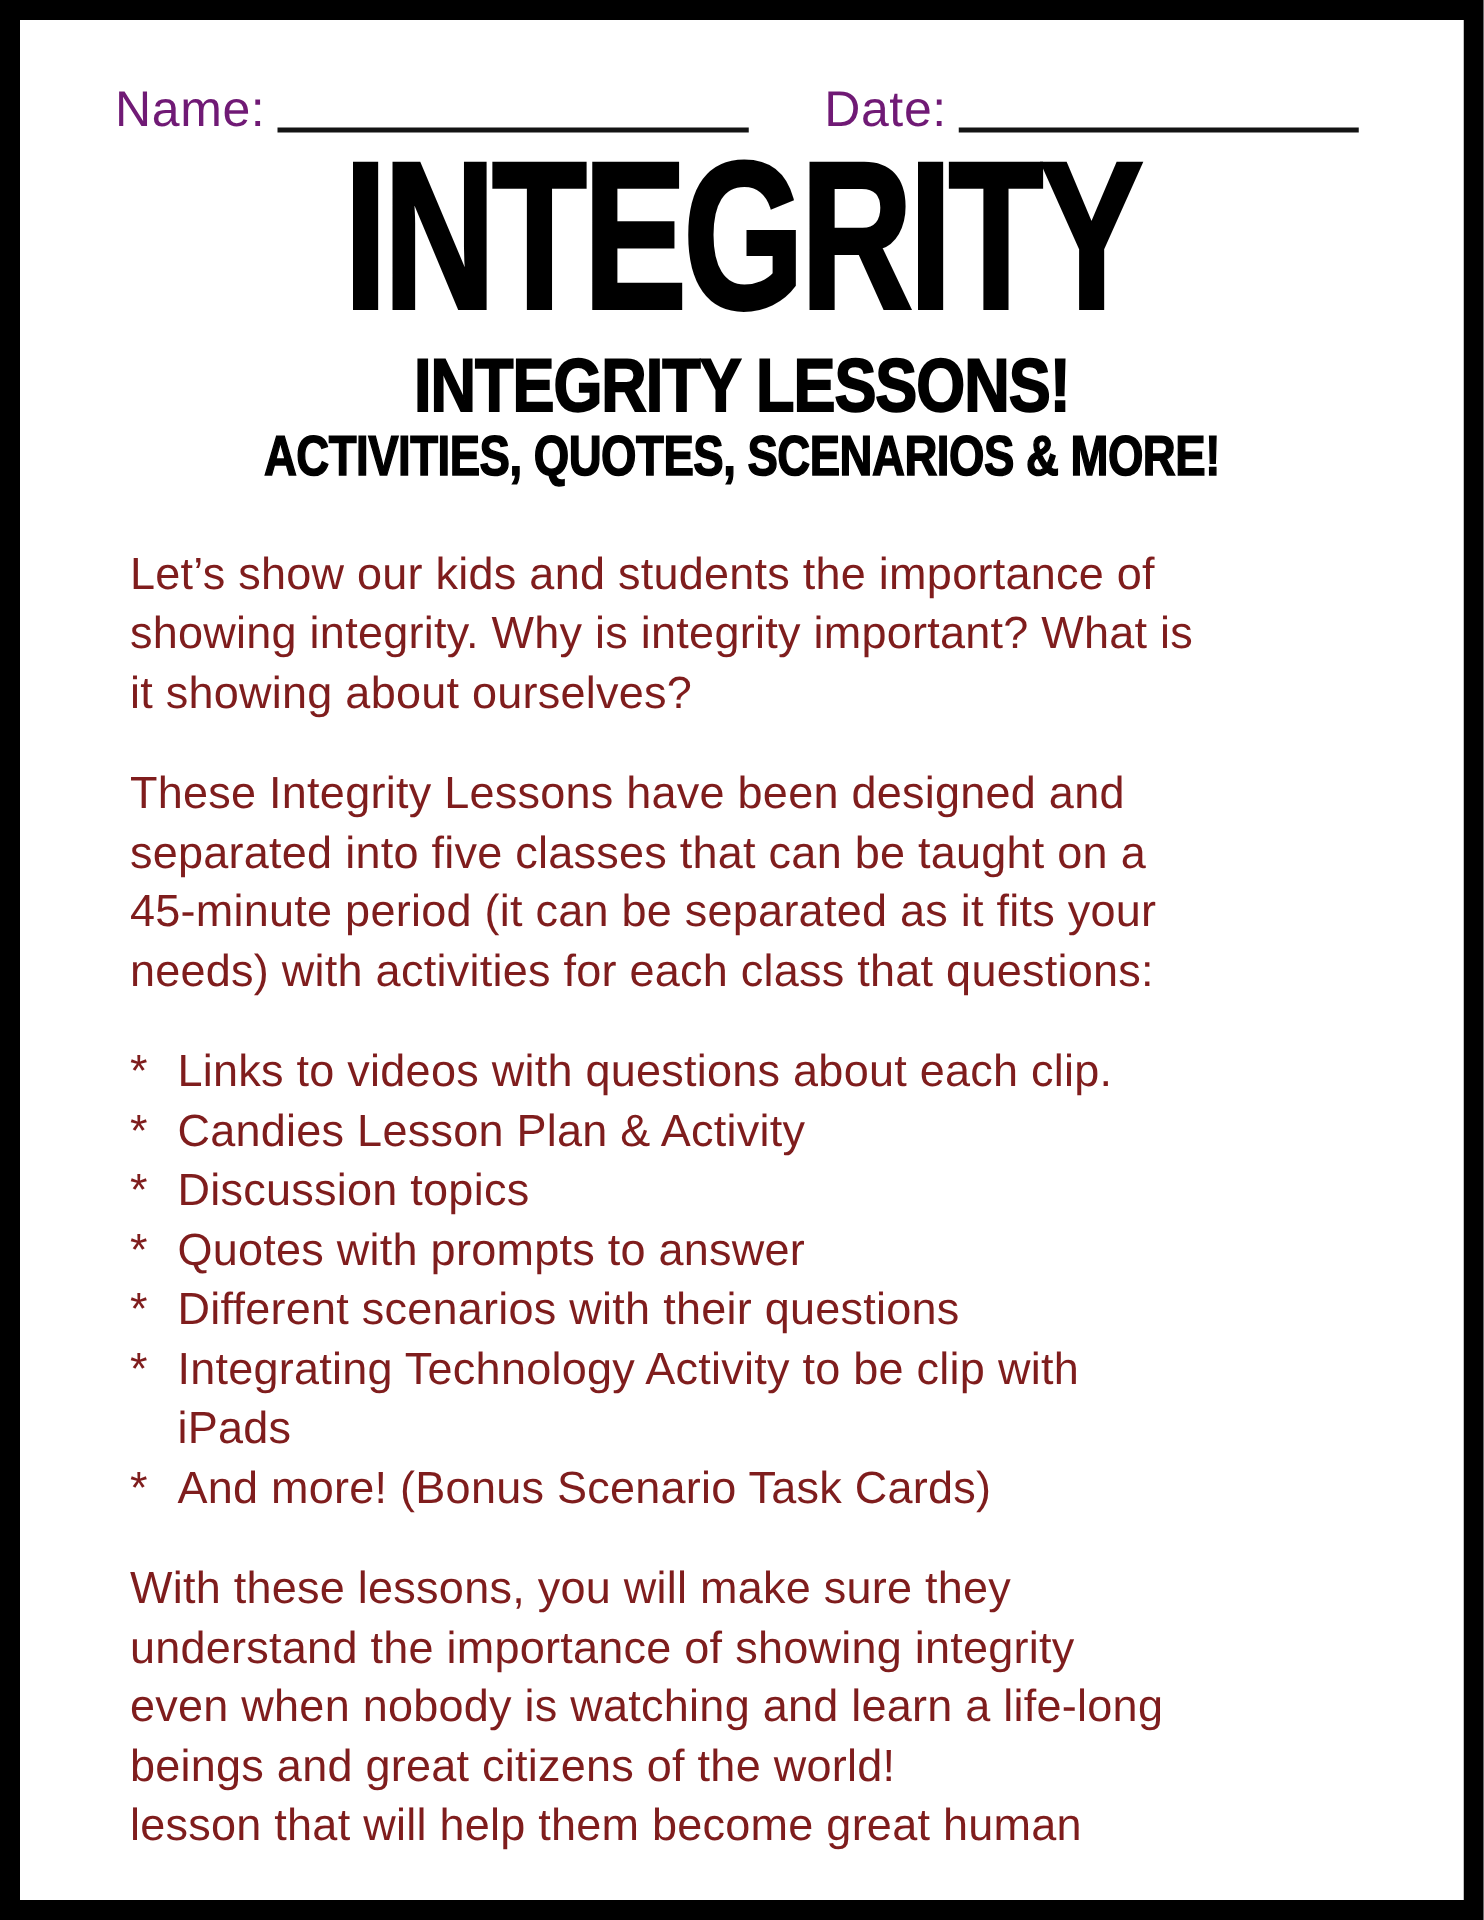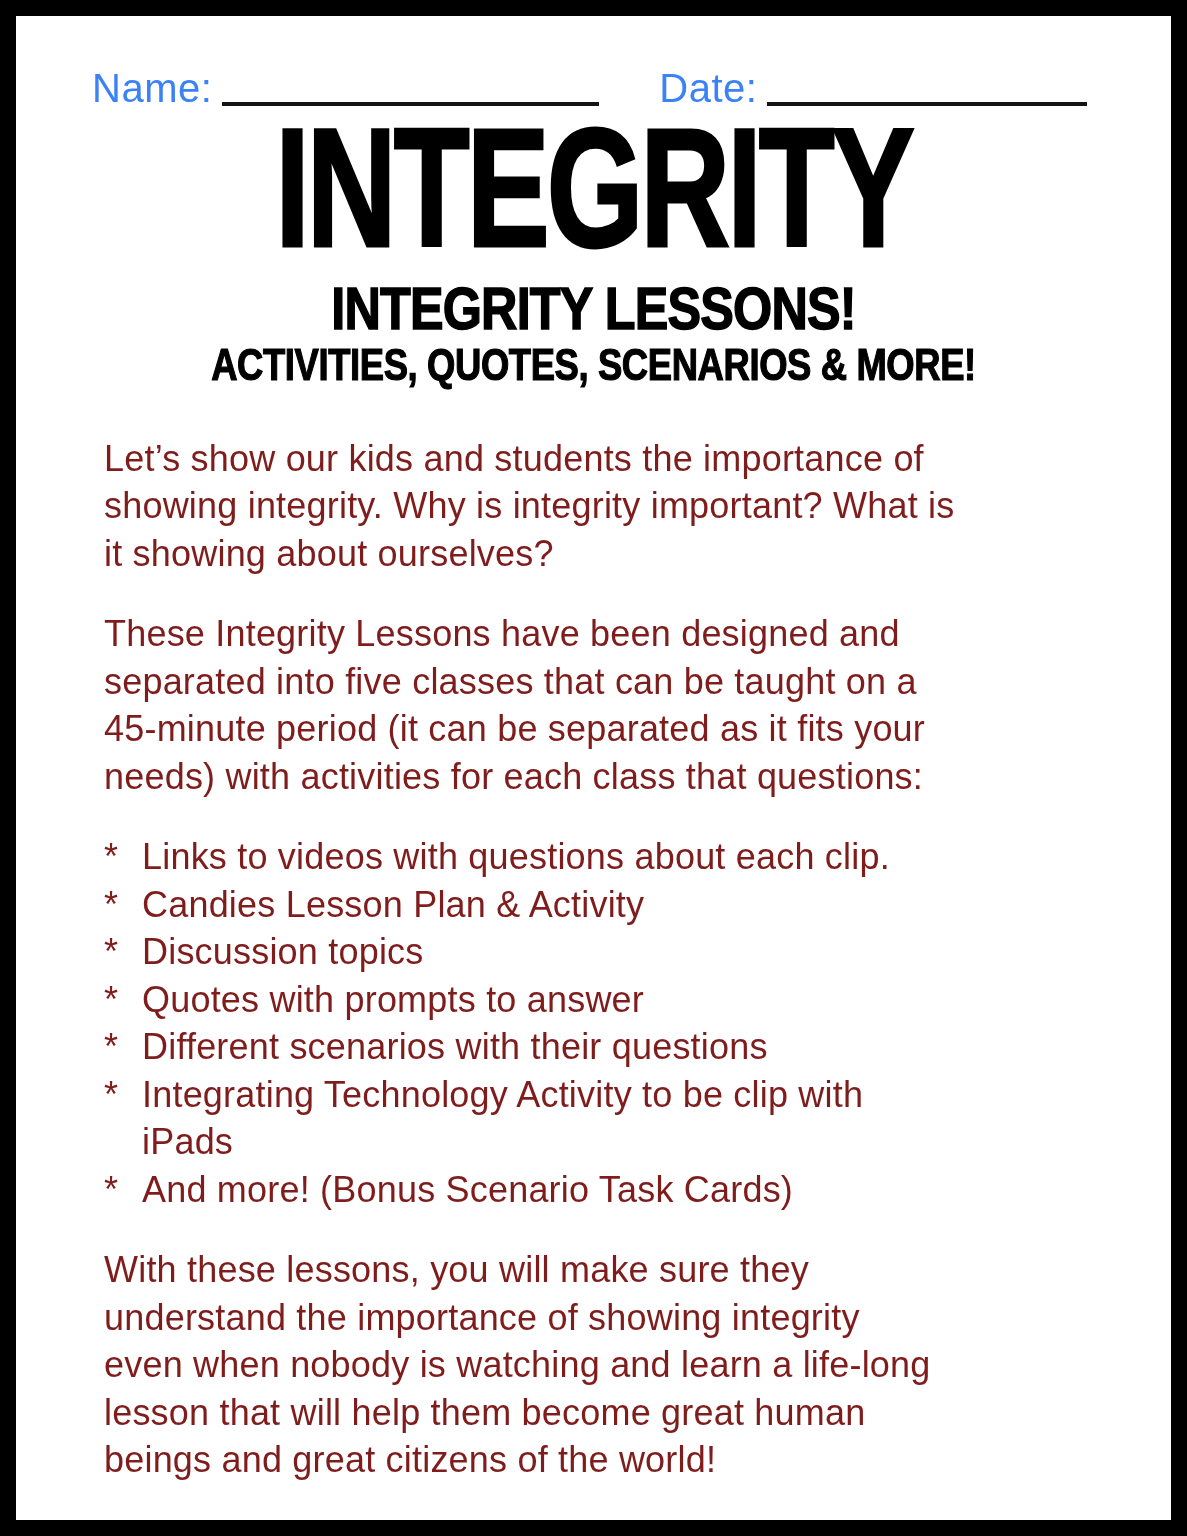--- a/index.html
+++ b/index.html
@@ -18,21 +18,21 @@
     font-family: "Liberation Sans", sans-serif;
   }
 
   
   .header-row {
     display: flex;
     align-items: flex-end;
     margin: 50px 84px 0 76px;
     font-size: 40px;
     line-height: 1.1;
-    color: #3b82f6;
+    color: #701a75;
   }
   .header-label {
     flex: none;
     letter-spacing: 0.5px;
   }
   .rule {
     border-bottom: 4px solid #141414;
     height: 34px;
     margin: 0 4px 4px 10px;
   }
@@ -178,18 +178,18 @@
           <span class="line">And more! (Bonus Scenario Task Cards)</span>
         </span>
       </div>
 
     </div>
 
     <div class="para closing">
       <span class="line">With these lessons, you will make sure they</span>
       <span class="line">understand the importance of showing integrity</span>
       <span class="line">even when nobody is watching and learn a life-long</span>
+      <span class="line">beings and great citizens of the world!</span>
       <span class="line">lesson that will help them become great human</span>
-      <span class="line">beings and great citizens of the world!</span>
     </div>
 
   </div>
 </div>
 
 </body></html>

